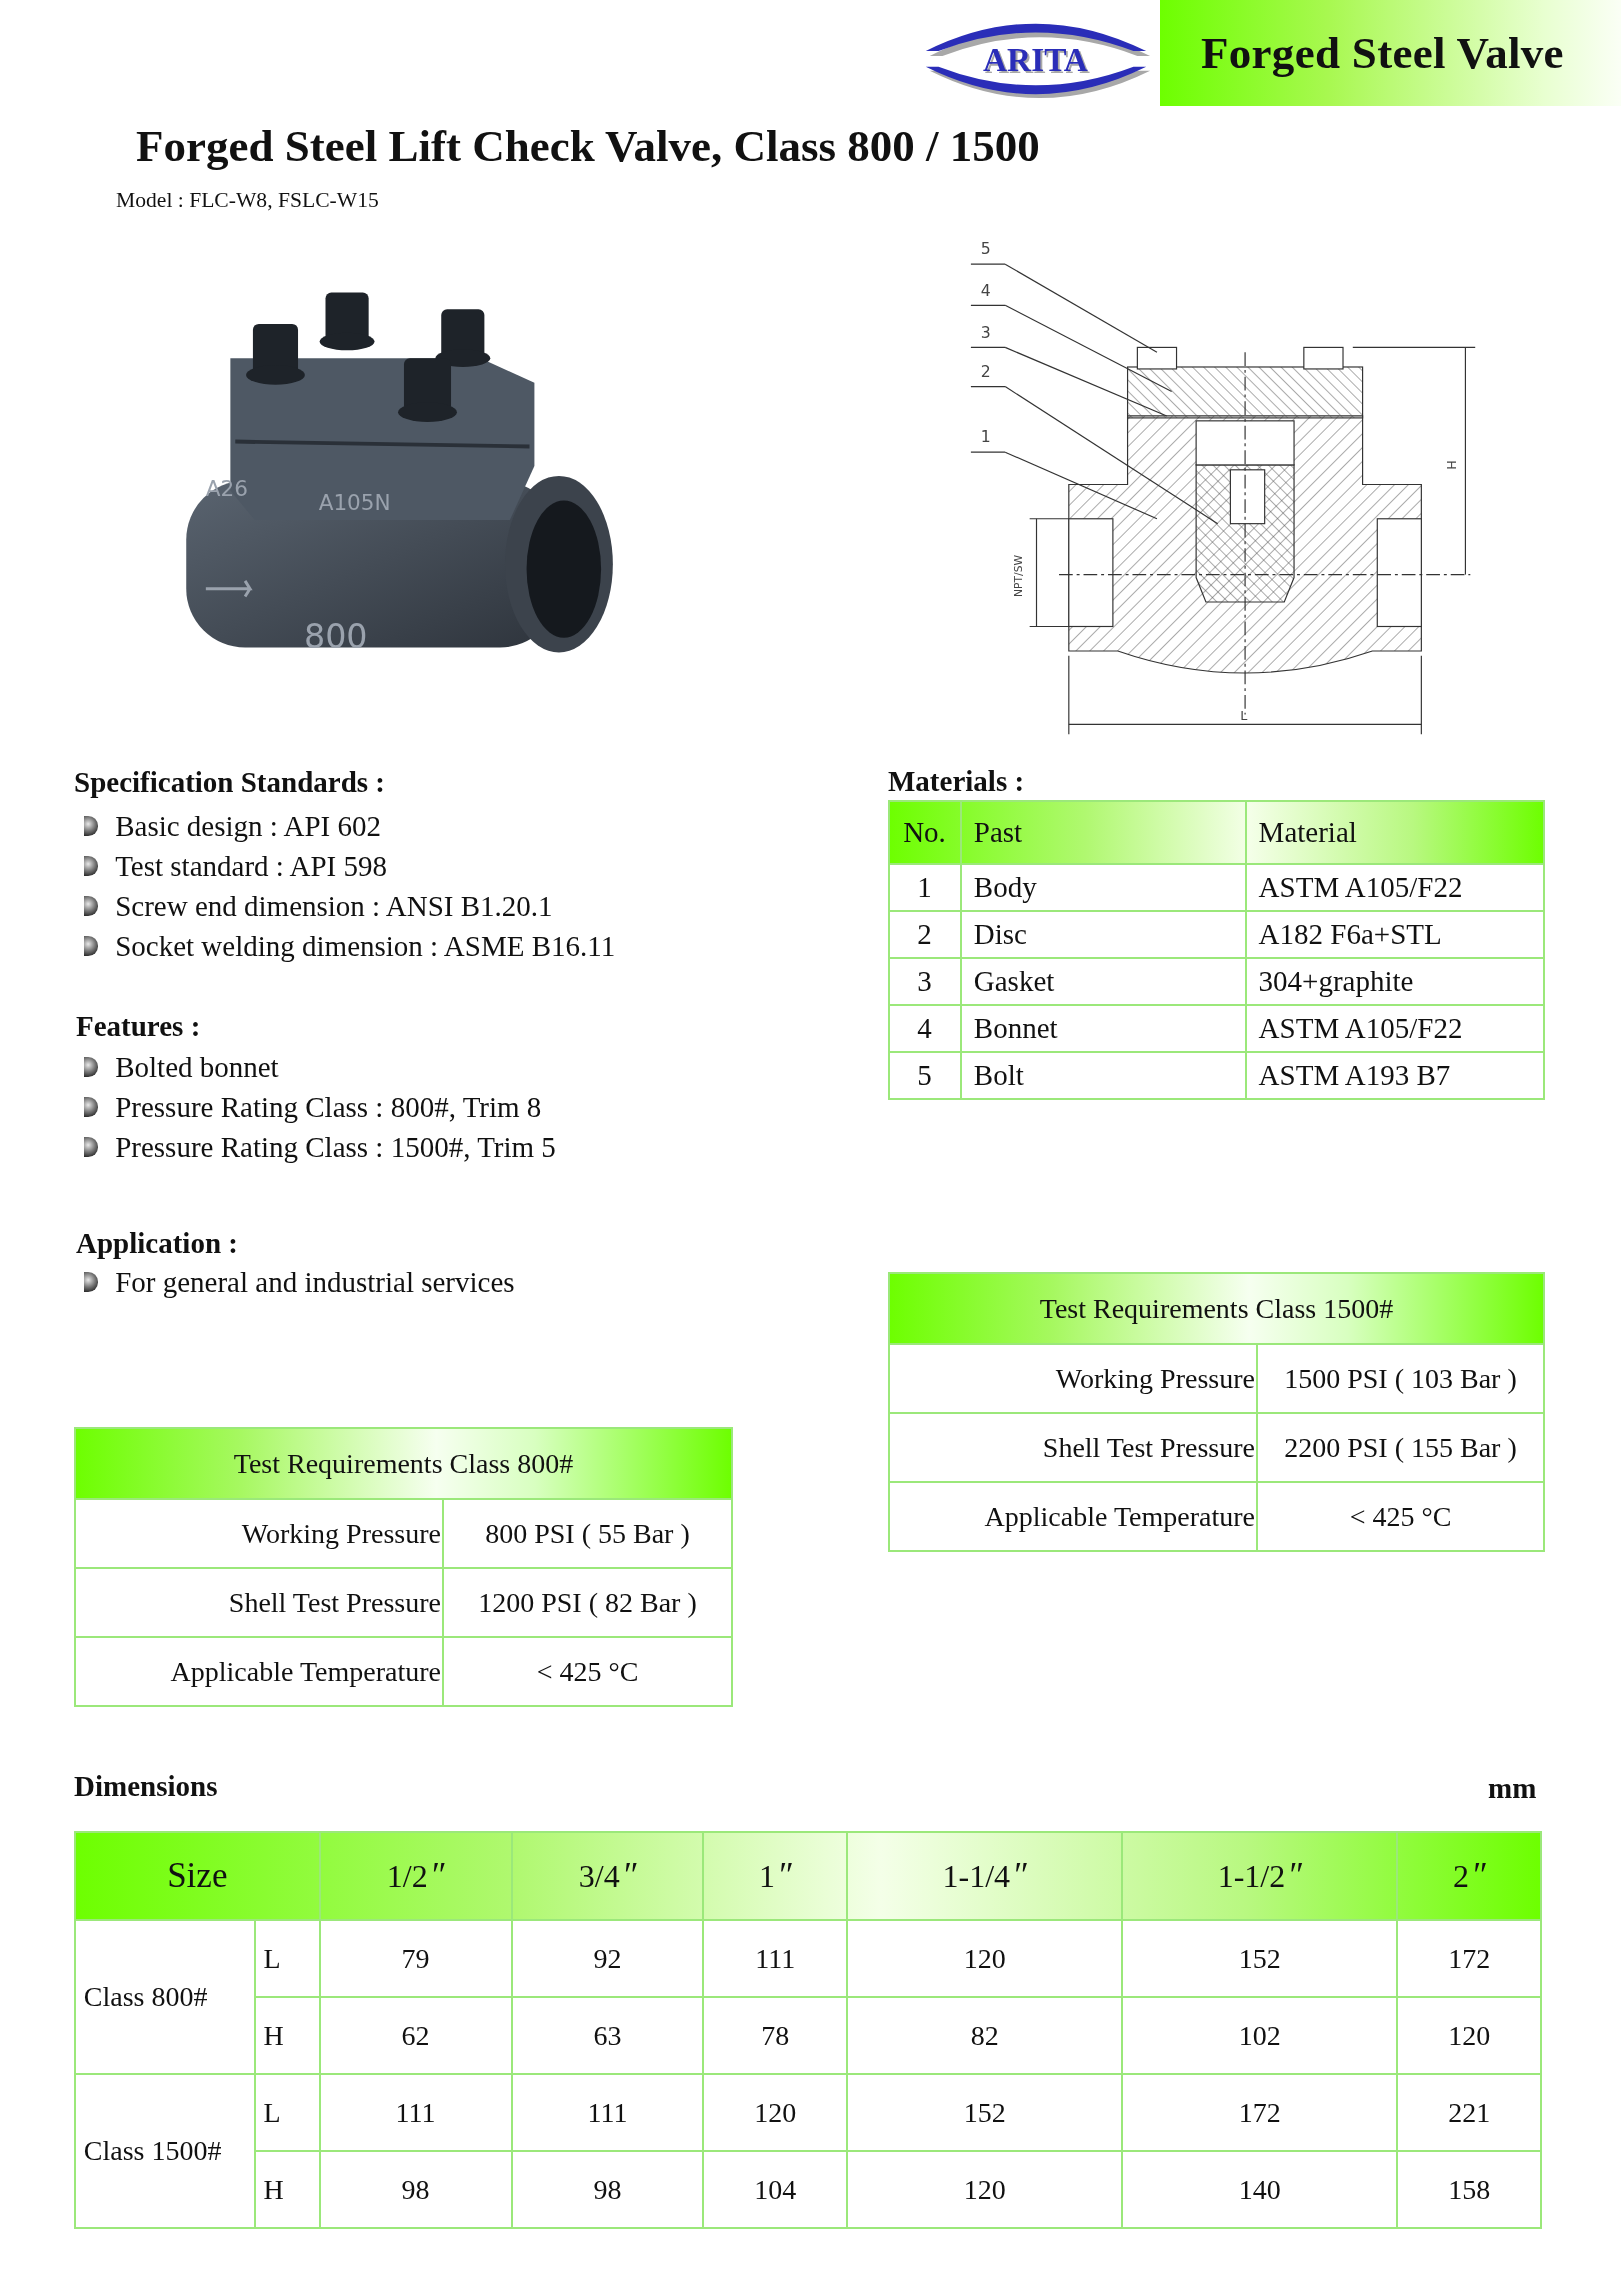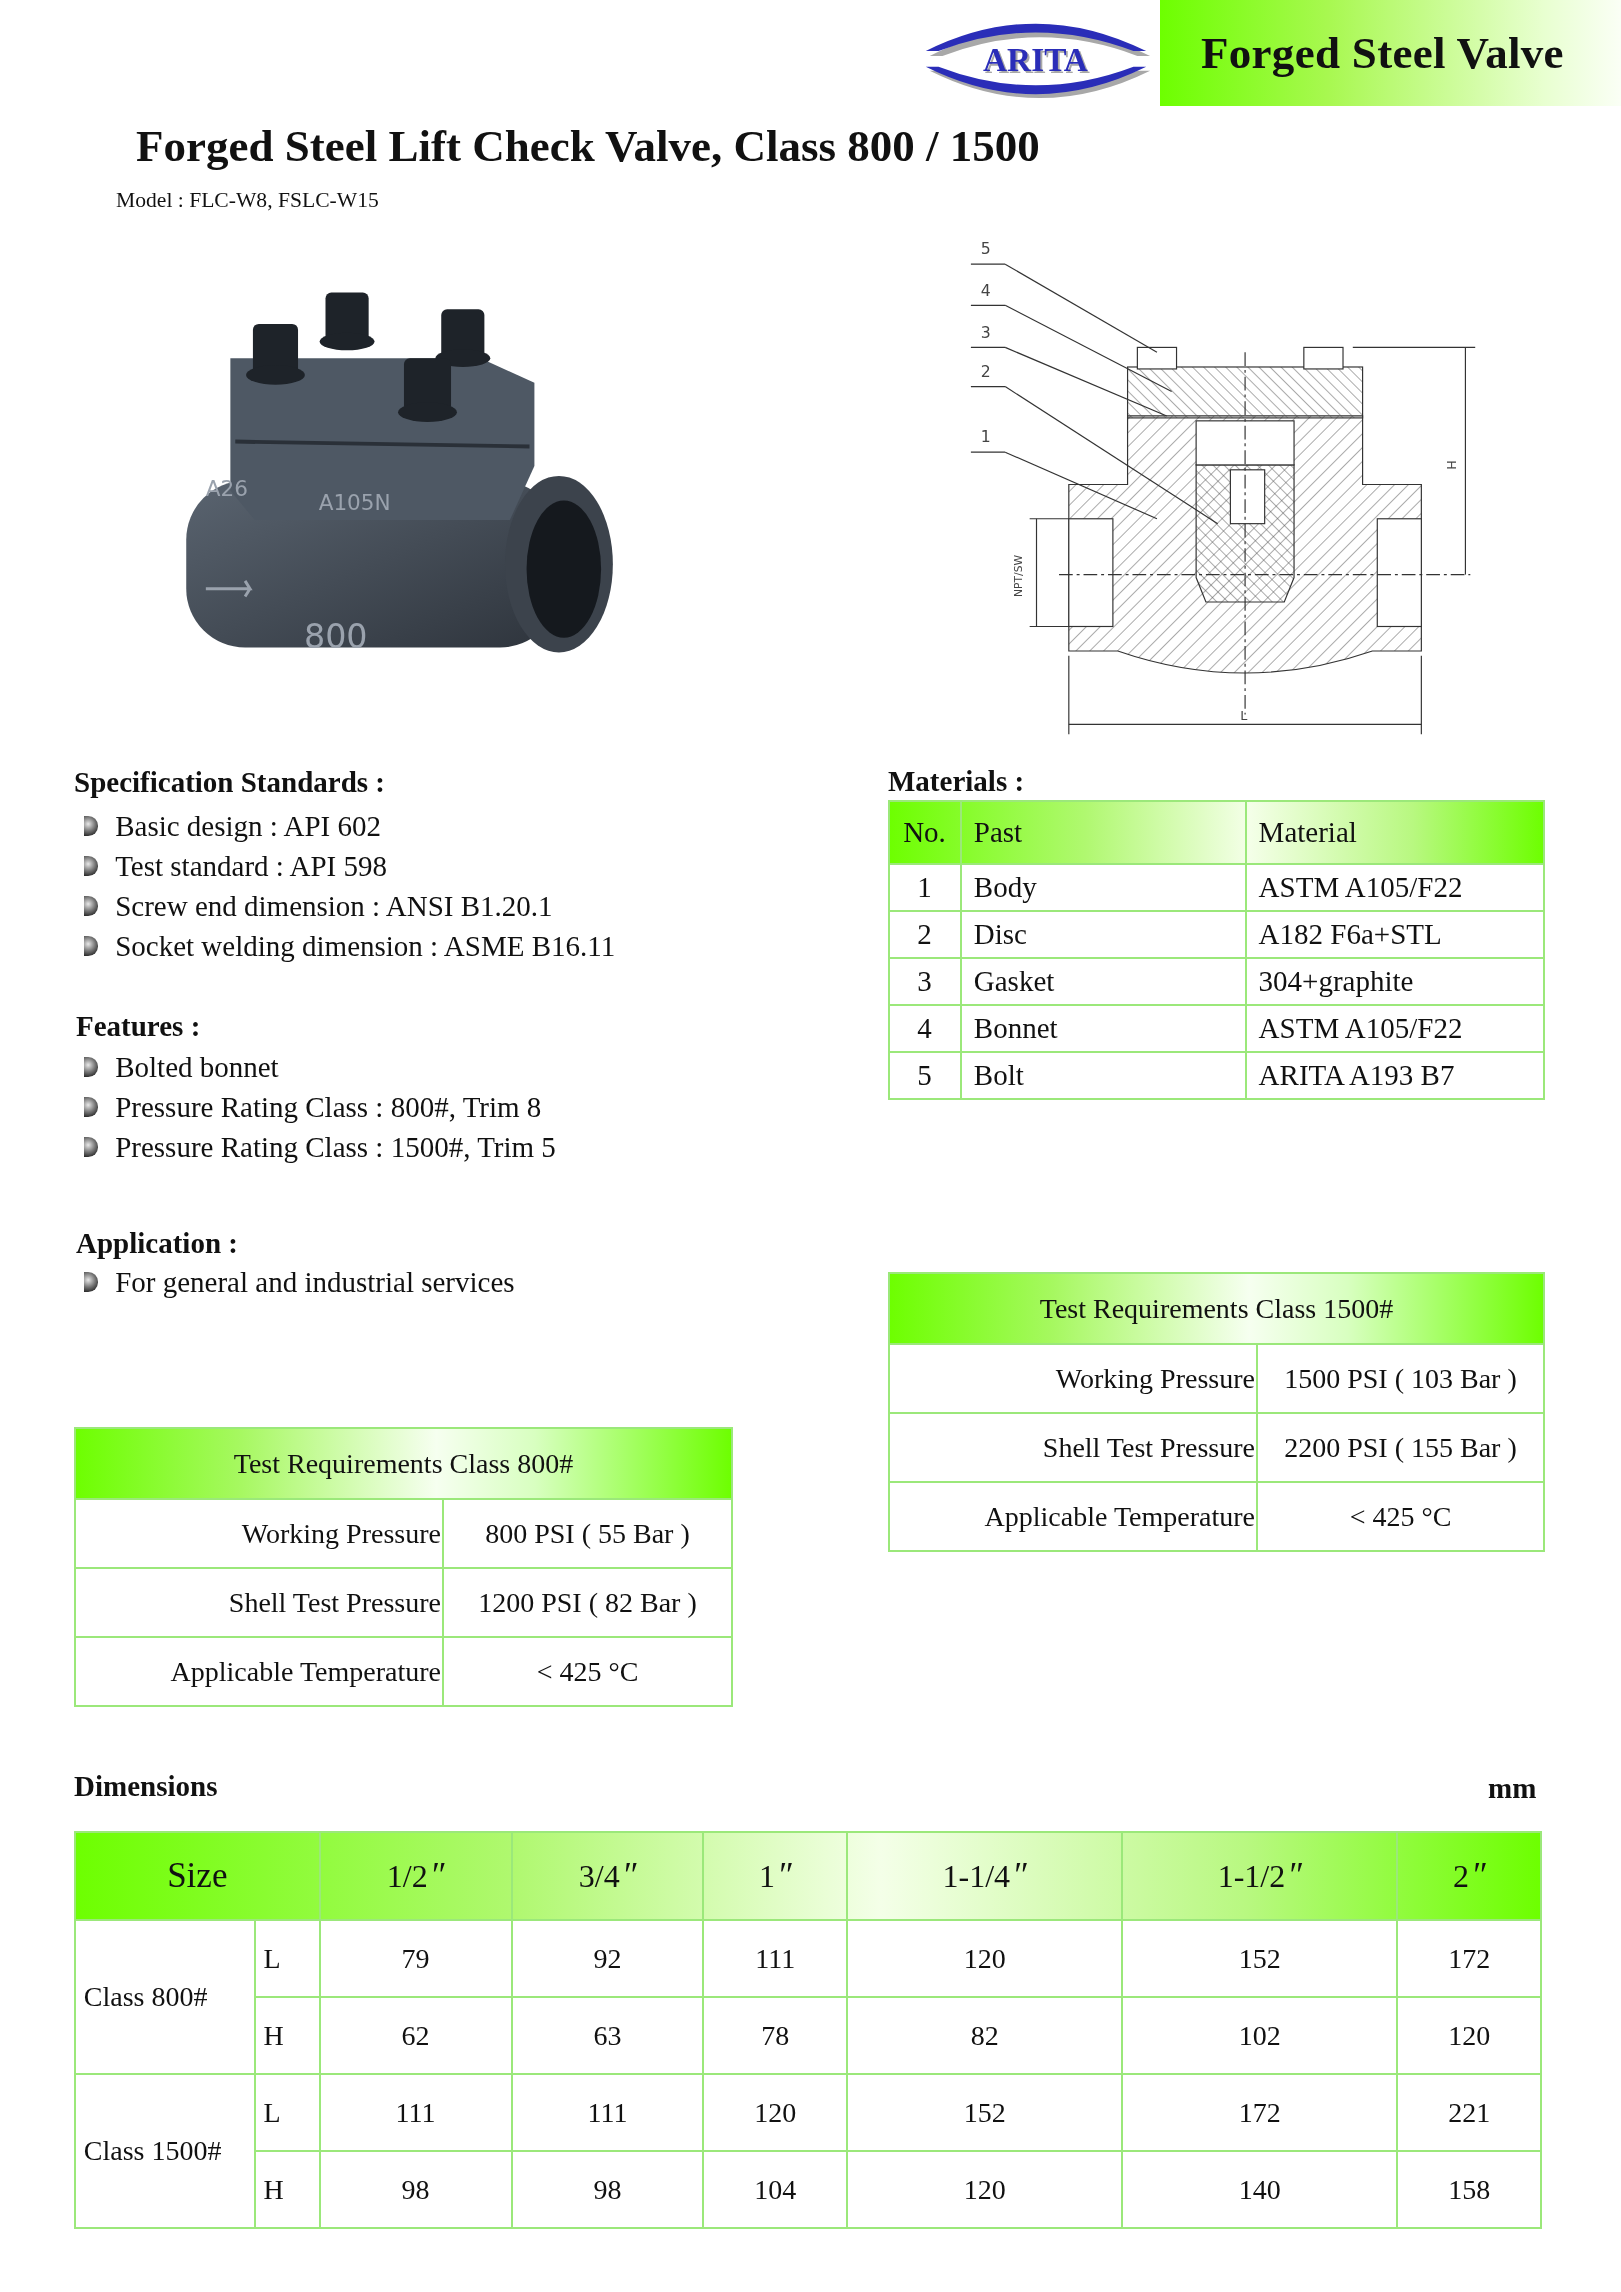--- a/index.html
+++ b/index.html
@@ -246,21 +246,21 @@
     <td>304+graphite</td>
   </tr>
   <tr>
     <td class="c-no">4</td>
     <td>Bonnet</td>
     <td>ASTM A105/F22</td>
   </tr>
   <tr>
     <td class="c-no">5</td>
     <td>Bolt</td>
-    <td>ARITA A193 B7</td>
+    <td>ASTM A193 B7</td>
   </tr>
 </tbody>
   </table>
 
 <table class="abs gtable test t1500">
   <tbody>
       <tr class="grad-head-rev">
         <th colspan="2">Test  Requirements Class 1500#</th>
       </tr>
   <tr>

